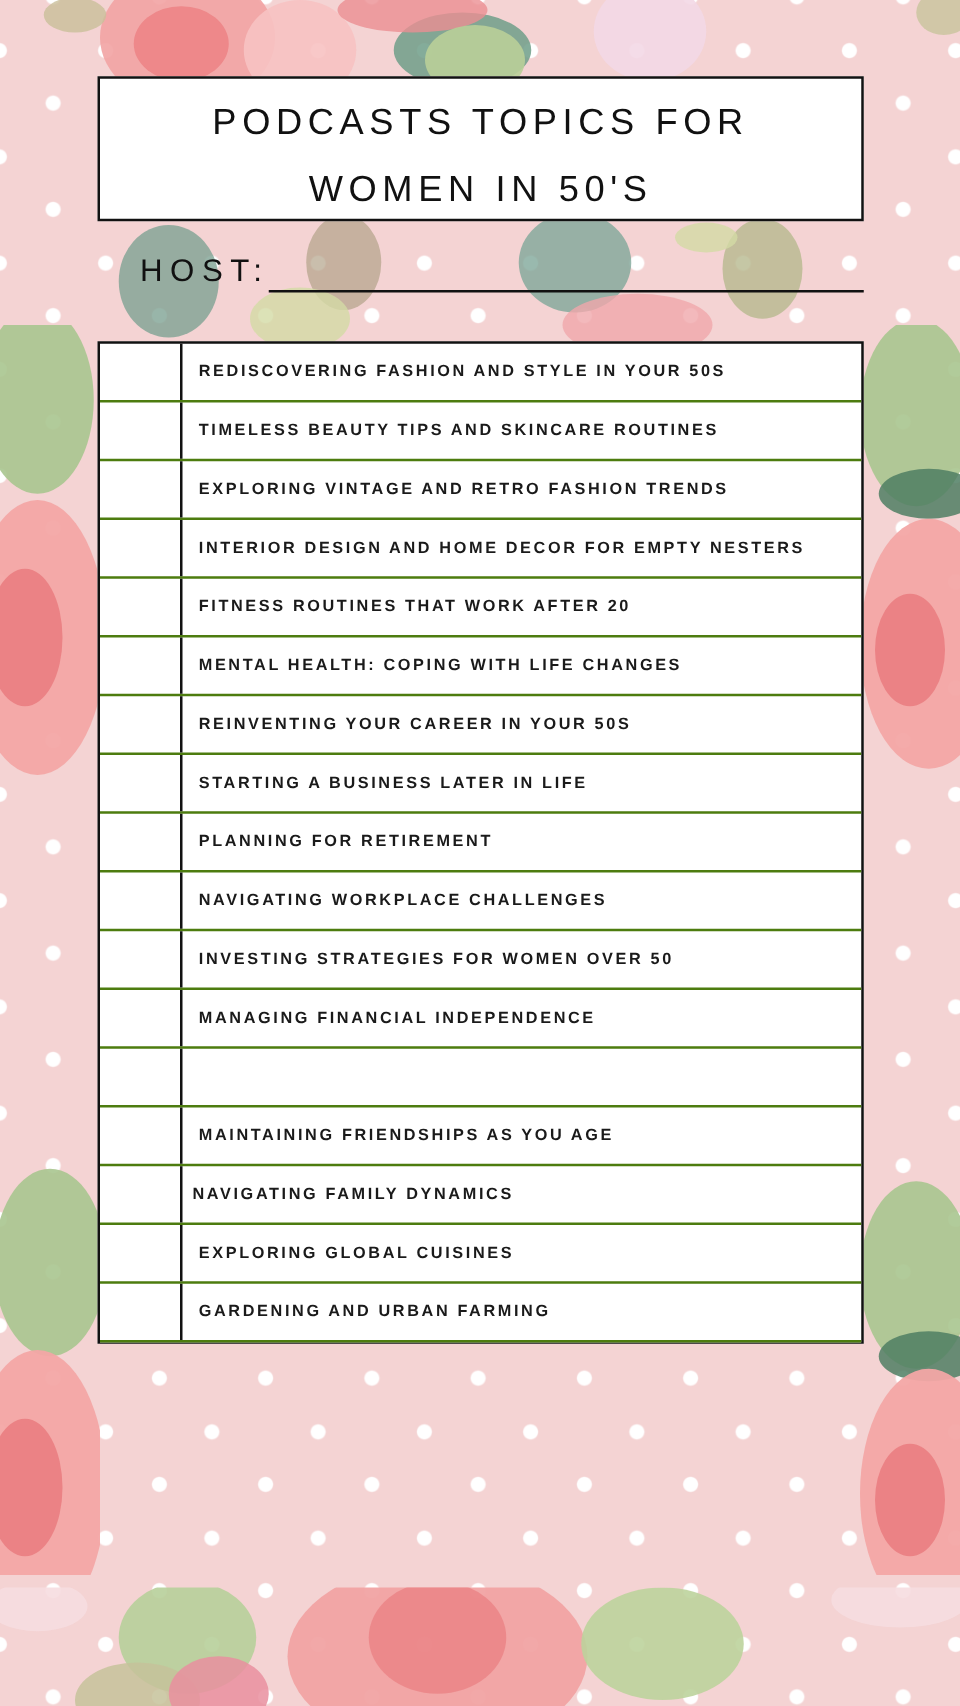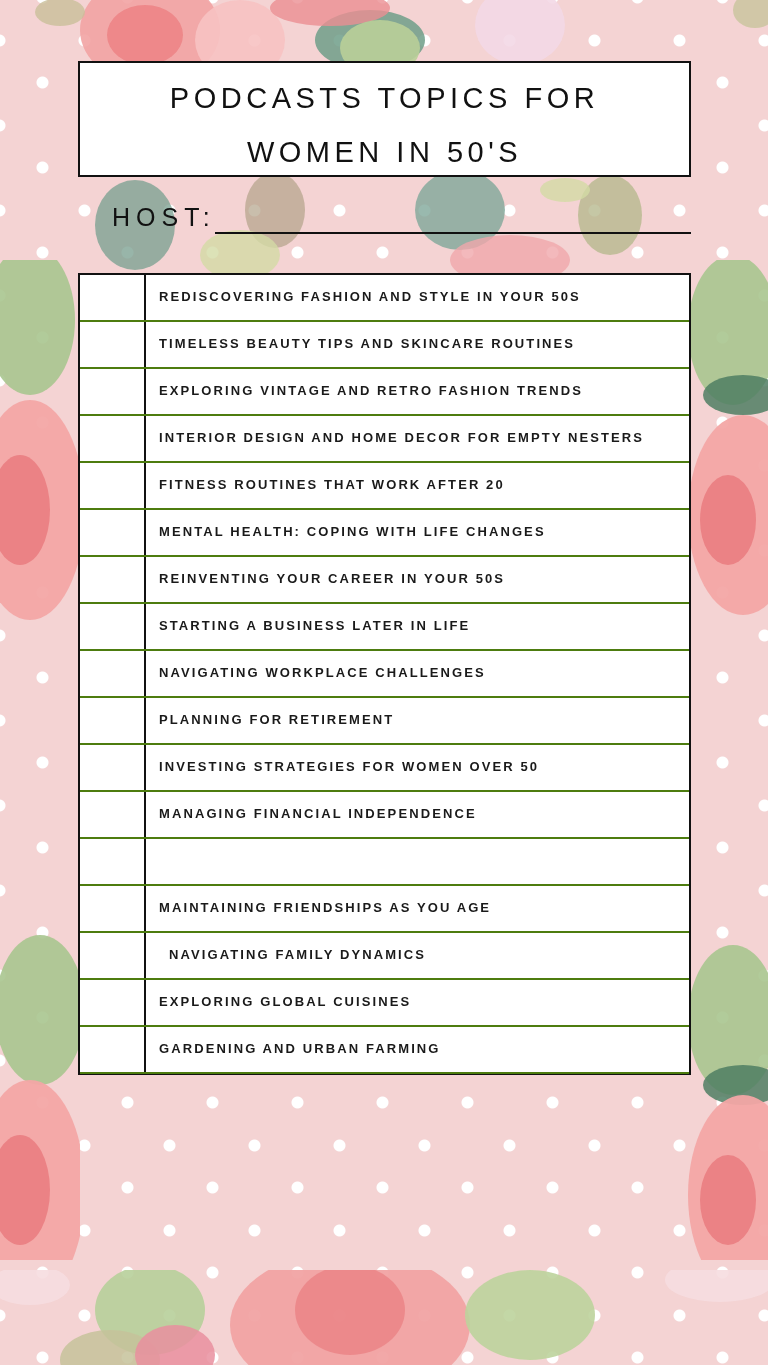--- a/index.html
+++ b/index.html
@@ -140,44 +140,44 @@
   <div class="row">
       <div class="check"></div>
       <div class="topic">REINVENTING YOUR CAREER IN YOUR 50S</div>
     </div>
   <div class="row">
       <div class="check"></div>
       <div class="topic">STARTING A BUSINESS LATER IN LIFE</div>
     </div>
   <div class="row">
       <div class="check"></div>
-      <div class="topic">NAVIGATING WORKPLACE CHALLENGES</div>
+      <div class="topic">PLANNING FOR RETIREMENT</div>
     </div>
   <div class="row">
       <div class="check"></div>
-      <div class="topic">PLANNING FOR RETIREMENT</div>
+      <div class="topic">NAVIGATING WORKPLACE CHALLENGES</div>
     </div>
   <div class="row">
       <div class="check"></div>
       <div class="topic">INVESTING STRATEGIES FOR WOMEN OVER 50</div>
     </div>
   <div class="row">
       <div class="check"></div>
       <div class="topic">MANAGING FINANCIAL INDEPENDENCE</div>
     </div>
   <div class="row">
       <div class="check"></div>
     </div>
   <div class="row">
       <div class="check"></div>
       <div class="topic">MAINTAINING FRIENDSHIPS AS YOU AGE</div>
     </div>
   <div class="row">
       <div class="check"></div>
-      <div class="topic" style="padding-left:23px">NAVIGATING FAMILY DYNAMICS</div>
+      <div class="topic" style="padding-left:8px">NAVIGATING FAMILY DYNAMICS</div>
     </div>
   <div class="row">
       <div class="check"></div>
       <div class="topic">EXPLORING GLOBAL CUISINES</div>
     </div>
   <div class="row">
       <div class="check"></div>
       <div class="topic">GARDENING AND URBAN FARMING</div>
     </div>
 </div>

